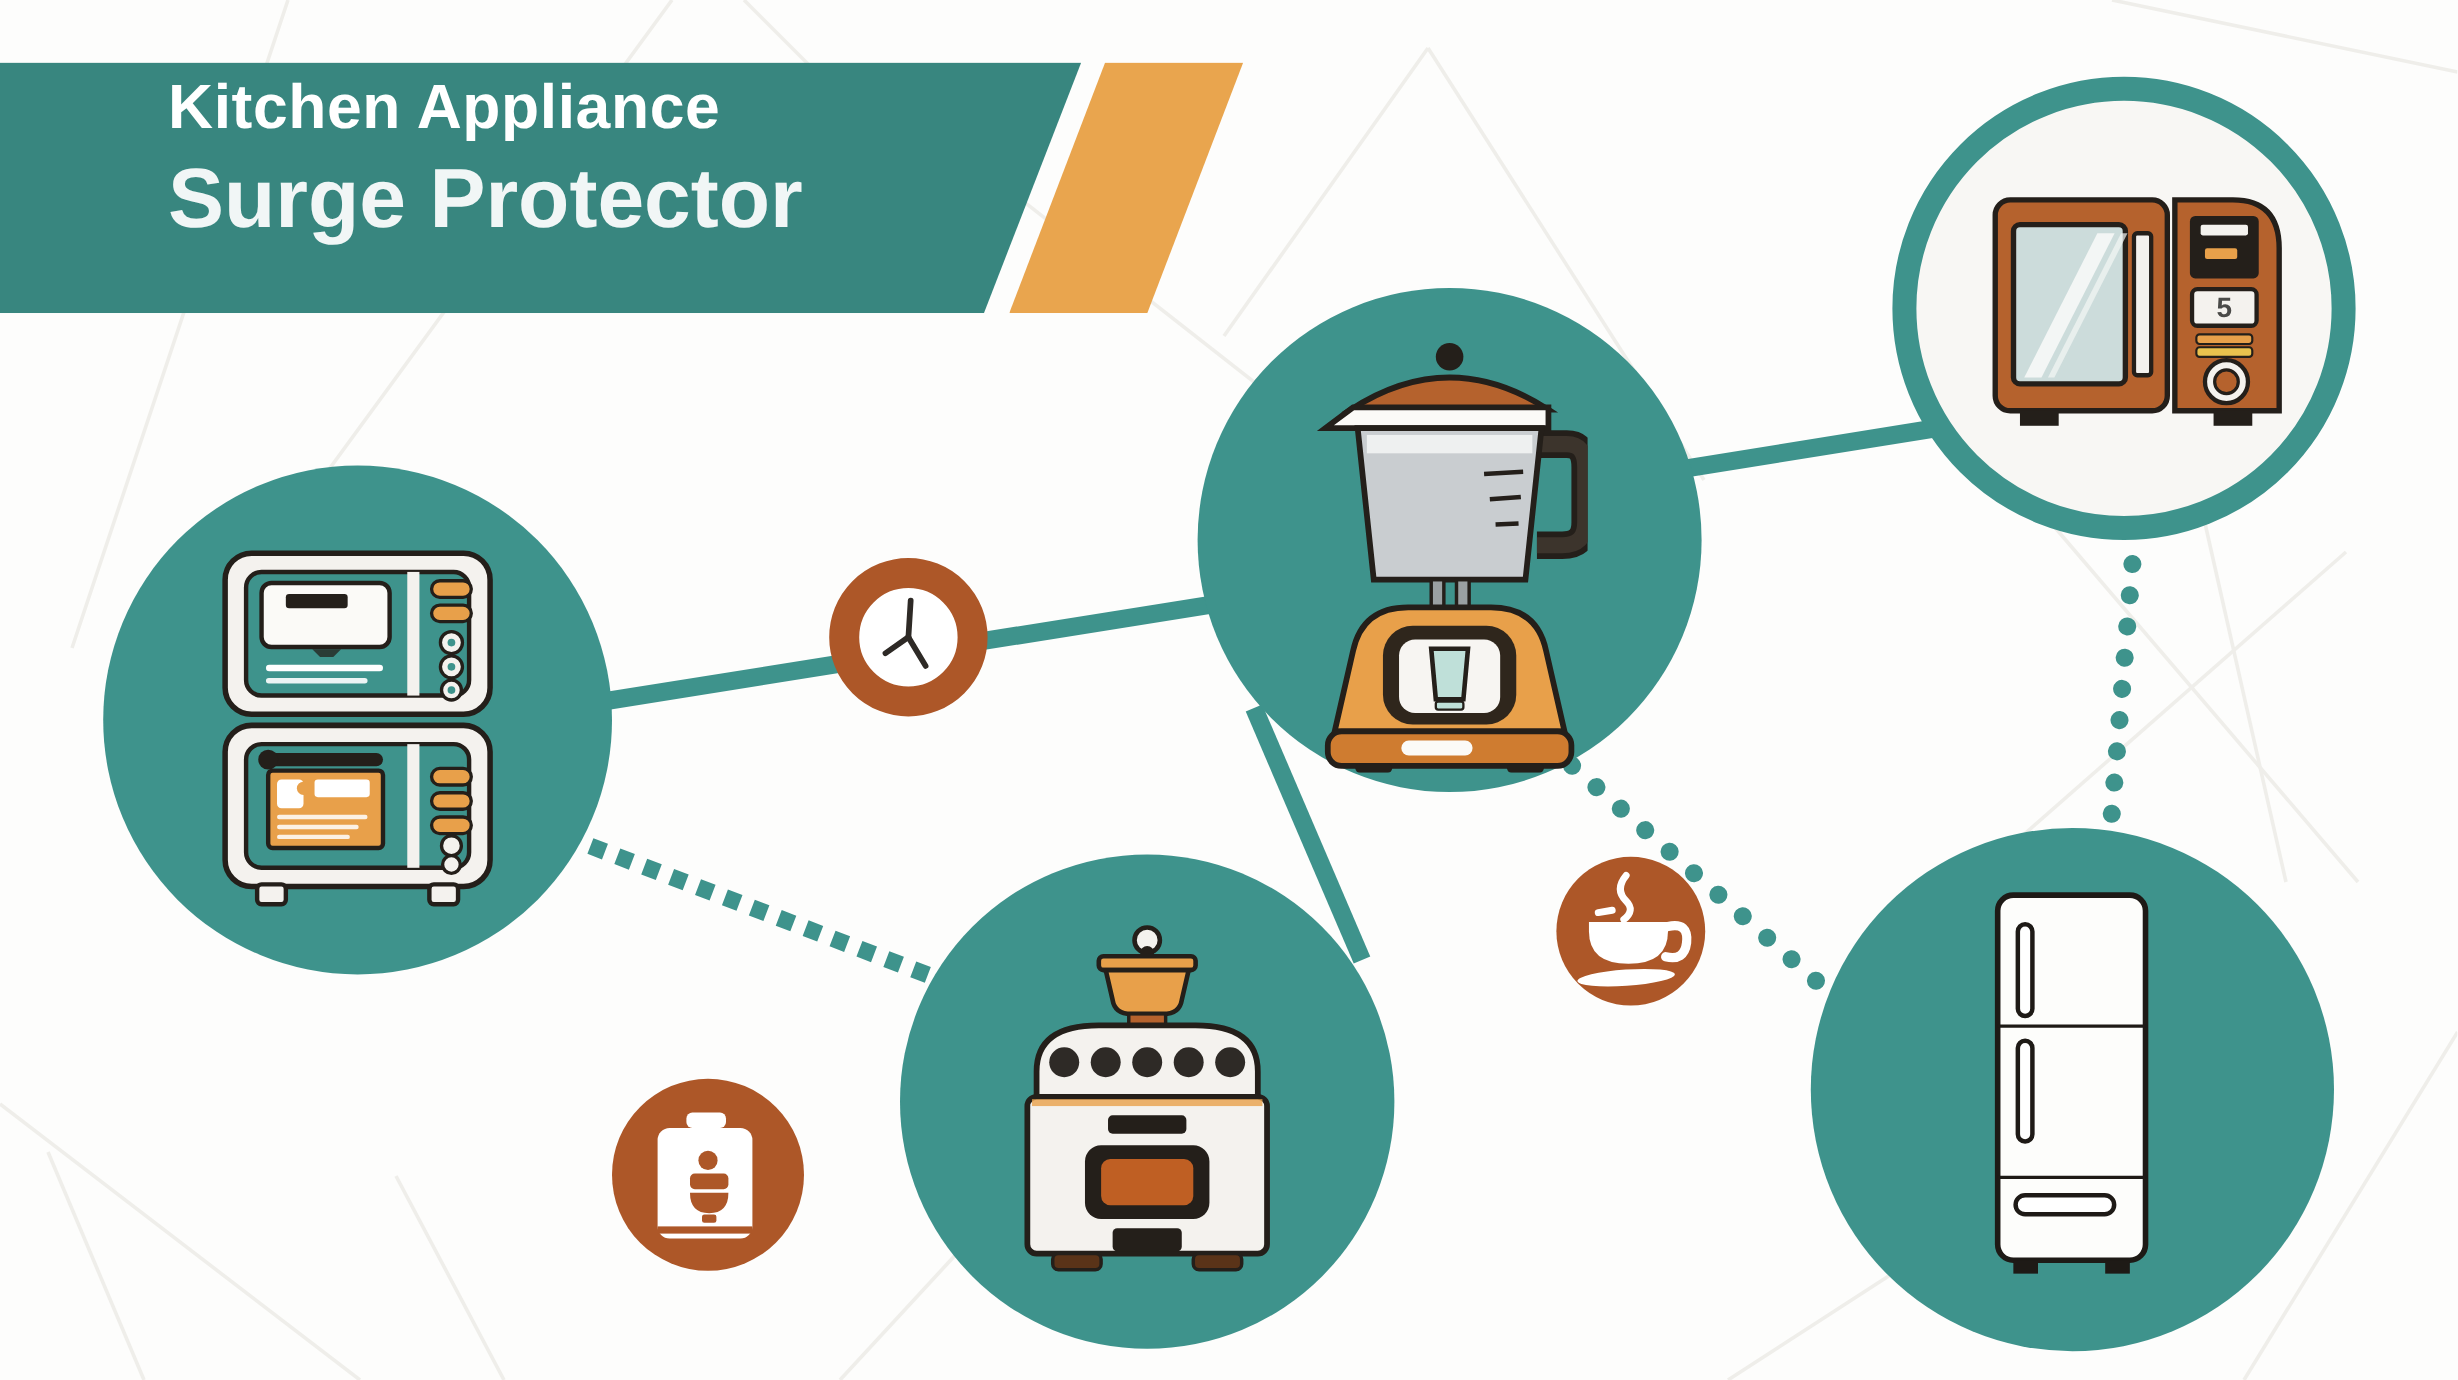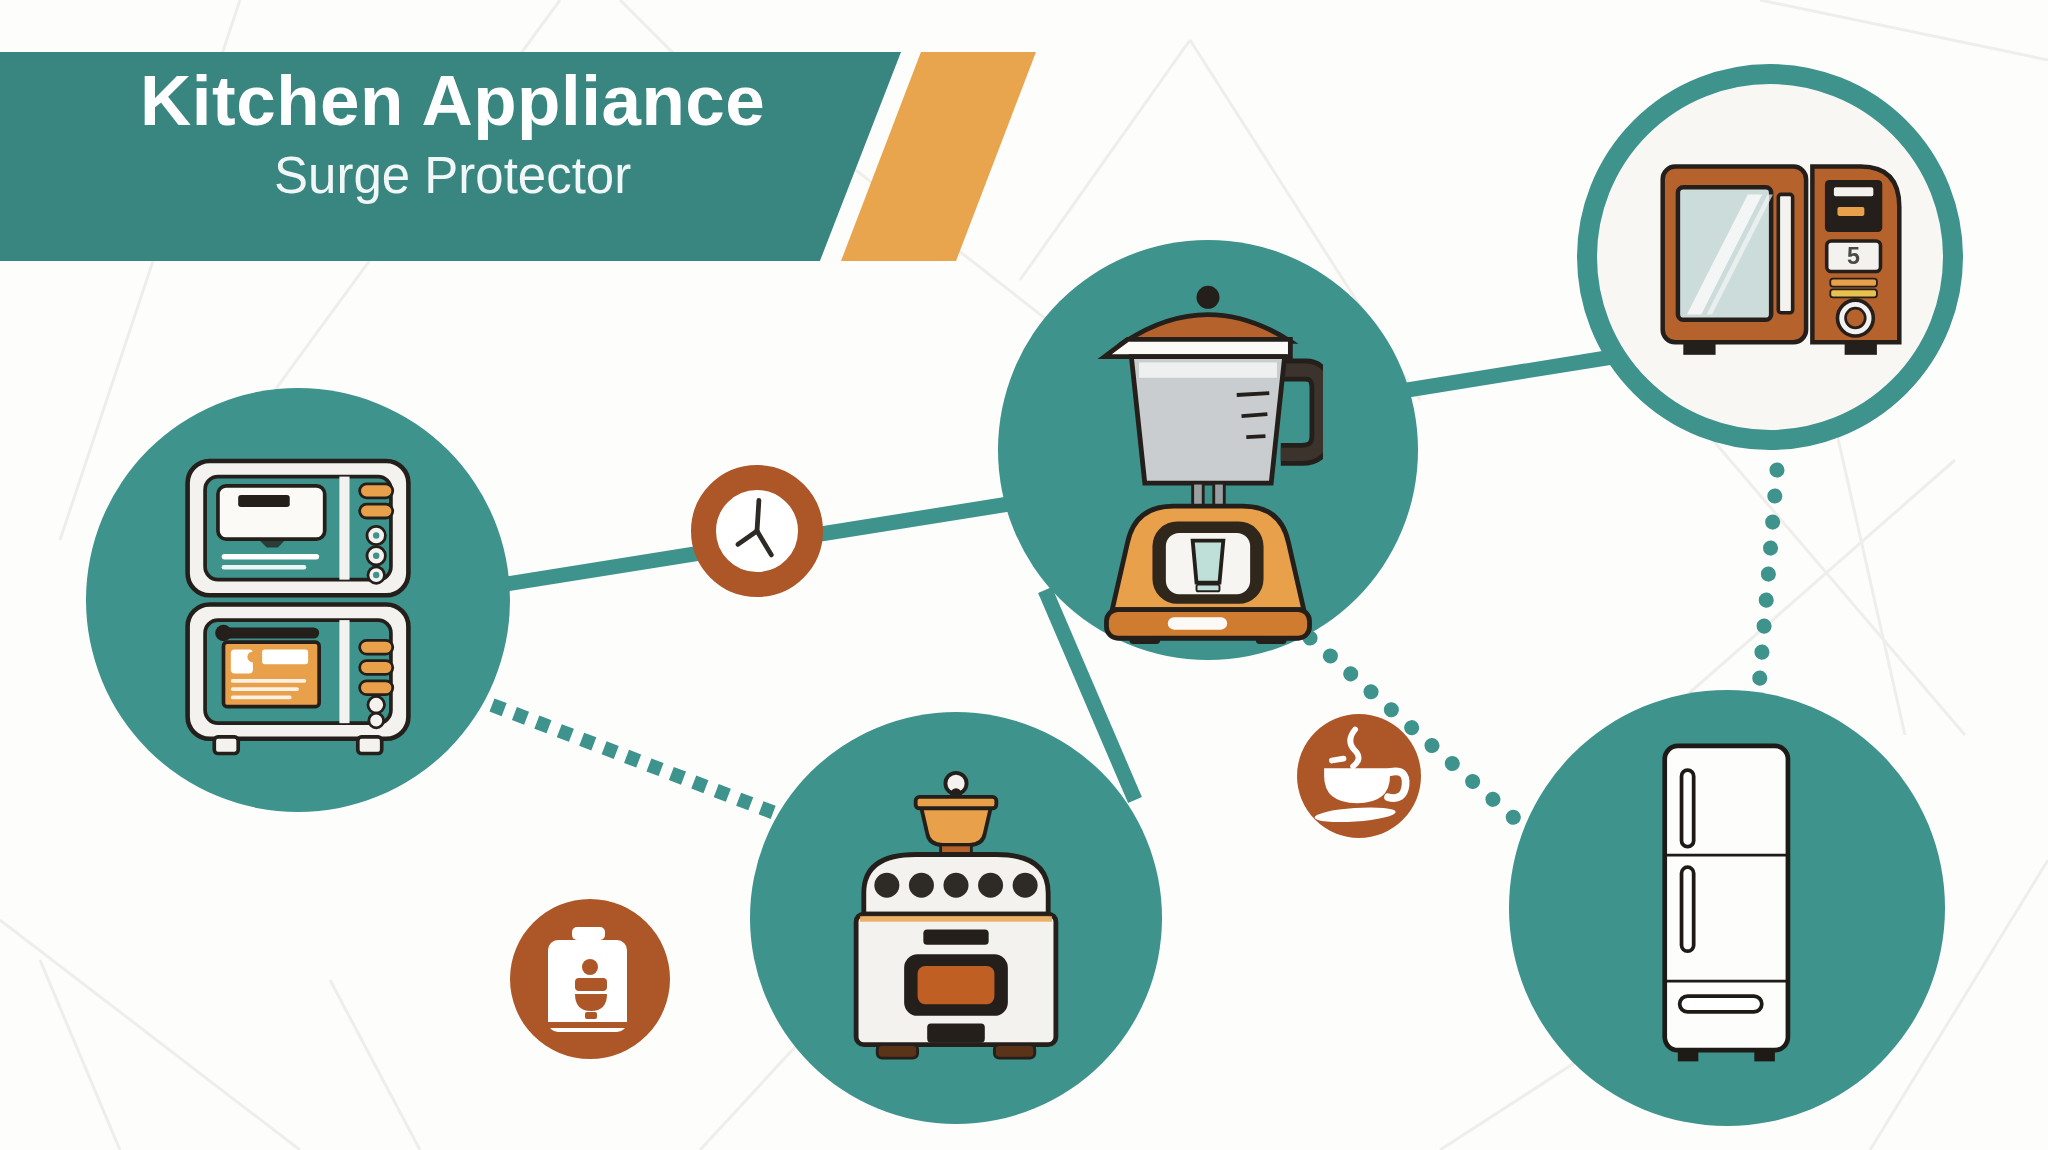--- a/index.html
+++ b/index.html
@@ -21,22 +21,22 @@
   .pattern{z-index:0;}
   .connectors{z-index:1;}
 
   .banner{position:absolute;left:0;top:52px;width:901px;height:209px;
     background:var(--banner-teal);
     clip-path:polygon(0 0,100% 0,91% 100%,0 100%);z-index:4;}
   .banner-accent{position:absolute;left:841px;top:52px;width:195px;height:209px;
     background:var(--accent-orange);
     clip-path:polygon(41% 0,100% 0,59% 100%,0 100%);z-index:3;}
   .banner-text{position:absolute;left:140px;top:62px;z-index:5;color:#fff;}
-  .banner-text h1{font-size:71px;font-weight:700;letter-spacing:0.5px;line-height:1.1;}
-  .banner-text h2{font-size:51px;font-weight:400;opacity:.93;margin-top:8px;line-height:1.1;text-align:center;}
+  .banner-text h1{font-size:52px;font-weight:700;letter-spacing:0.5px;line-height:1.1;}
+  .banner-text h2{font-size:70px;font-weight:700;opacity:.93;margin-top:8px;line-height:1.1;text-align:center;}
 
   .node{position:absolute;border-radius:50%;background:var(--node-teal);z-index:2;}
   .node.ring{background:#f8f7f4;border:20px solid var(--node-teal);}
   .node svg{position:absolute;}
 
   .badge{position:absolute;border-radius:50%;z-index:3;}
   .badge.rust-solid{background:var(--rust);}
   .badge.rust-ring{background:#fff;border:25px solid var(--rust);}
   .badge svg{position:absolute;}
 

